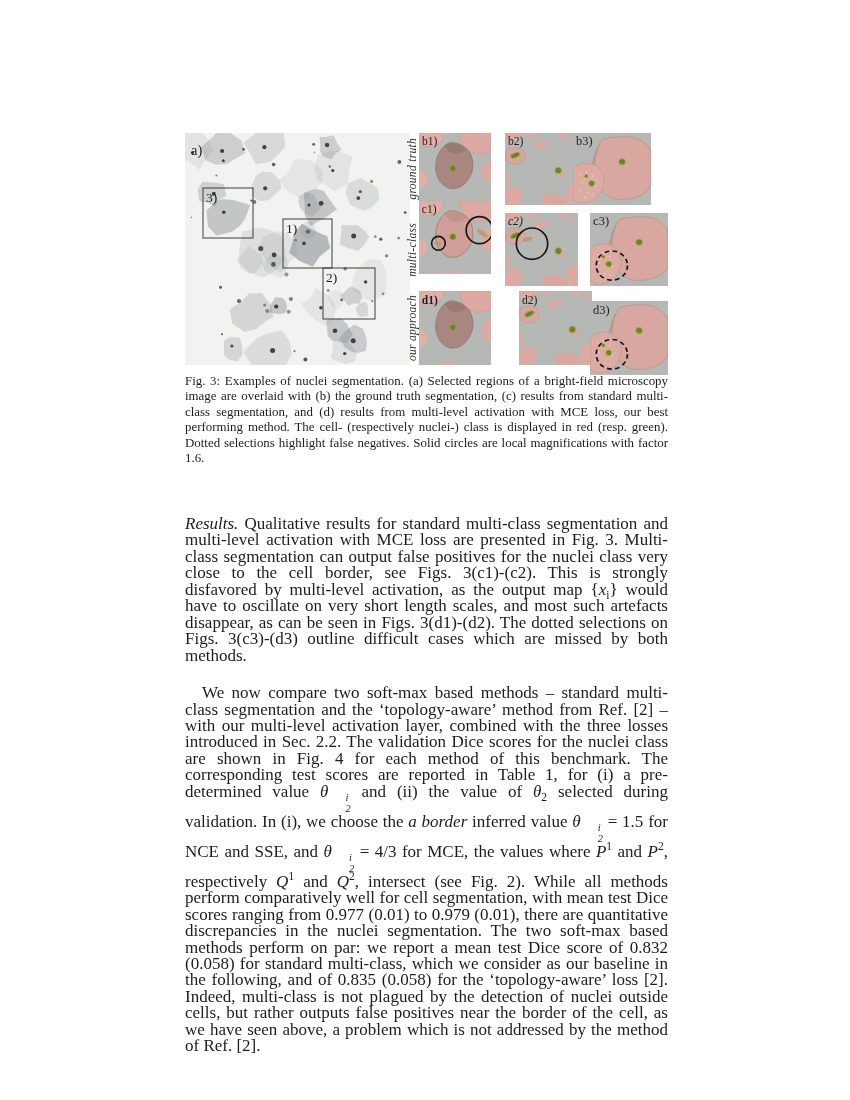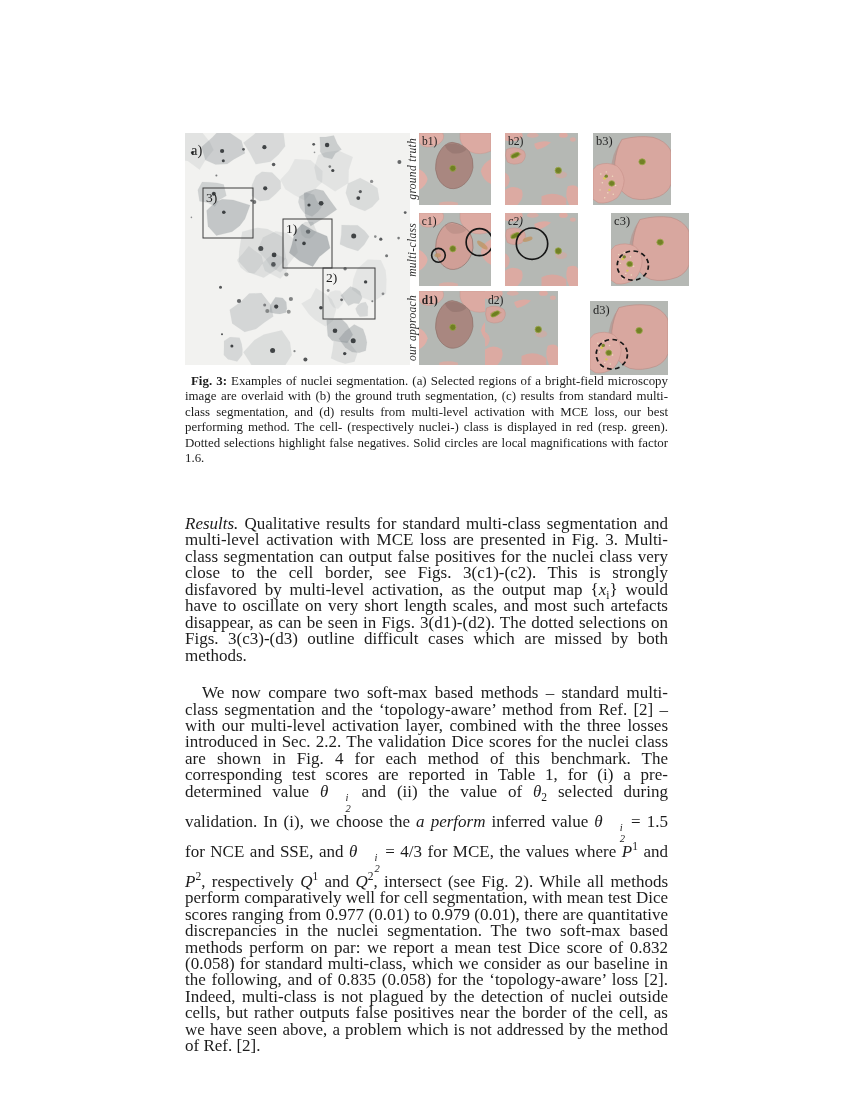--- a/index.html
+++ b/index.html
@@ -15,21 +15,21 @@
   .rowlabel{position:absolute;left:219px;width:15px;display:flex;align-items:center;justify-content:center;}
   .rowlabel span{
     writing-mode:vertical-rl;transform:rotate(180deg);
     font-style:italic;font-size:11.5px;letter-spacing:.3px;color:#2c2c2c;white-space:nowrap;
   }
   
   .caption{
     position:absolute;left:185px;top:374px;width:483px;
     font-size:12.9px;line-height:15.4px;text-align:justify;color:#1c1c1c;
   }
-  .caption .figlab{font-weight:bold;margin-left:6px;}
+  .caption .figlab{font-weight:normal;}
   .caption .figtitle{}
   
   .bodytext{
     position:absolute;left:185px;top:516px;width:483px;
     font-size:17px;line-height:16.45px;text-align:justify;color:#1c1c1c;
   }
   .bodytext p{margin:0;}
   .bodytext p.indent{margin-top:21px;text-indent:17px;}
   sup,sub{font-size:0.68em;line-height:0;}
   .ss{
@@ -176,21 +176,21 @@
           <ellipse cx="93" cy="9" rx="4" ry="3" fill="#dcaaa2" opacity="0.85"></ellipse>
           <path d="M0,55 Q8,60 6,68 Q4,75 0,75 Z" fill="#dcaaa2" opacity="0.9"></path>
           <ellipse cx="77" cy="58" rx="8" ry="5" fill="#d7a69e" opacity="0.6"></ellipse>
           <circle cx="73" cy="52" r="4.4" fill="#6d7f1f" stroke="#9aa848" stroke-width="1.1" opacity="0.95"></circle>
           <path d="M0,79 Q12,71 23,79 Q27,90 17,100 L0,100 Z" fill="#dcaaa2"></path>
           <path d="M50,88 Q63,81 78,87 L84,91 L84,100 L50,100 Z" fill="#d8a79f"></path>
           <path d="M86,74 Q97,70 100,76 L100,100 L88,100 Q81,87 86,74 Z" fill="#dcaaa2"></path>
           <text x="4" y="17" font-size="16" fill="#1f1f1f" font-family="Liberation Serif,serif">b2)</text>
         </svg>
       </div>
-      <div class="fig-panel" style="left: 408px; top: 0px;">
+      <div class="fig-panel" style="left: 388px; top: 0px;">
         <svg width="78" height="72" viewBox="0 0 100 100" preserveAspectRatio="none">
           <rect width="100" height="100" fill="#b5b8b4"></rect>
           <path d="M37,9 Q57,3 77,6 Q93,11 99,23 L100,27 L100,71 Q97,82 85,88 Q67,95 51,91 Q37,85 31,71 Q27,57 28,41 Q30,22 37,9 Z" fill="#d8a79f" stroke="#bd8d86" stroke-width="0.9"></path>
           <path d="M37,9 Q30,22 28,41 Q27,57 31,71 Q25,66 23,54 Q23,29 37,9 Z" fill="#b1807a" opacity="0.45"></path>
           <circle cx="63" cy="40" r="4.2" fill="#6d7f1f" stroke="#9aa848" stroke-width="1.1" opacity="0.95"></circle>
           <path d="M5,45 Q19,39 31,46 Q39,54 40,66 Q39,80 31,90 Q19,99 7,97 L0,92 L0,51 Z" fill="#dcaba3" stroke="#c79189" stroke-width="0.8"></path>
           <circle cx="10" cy="57" r="1" fill="#f2e7c6" opacity="0.8"></circle>
           <circle cx="17" cy="54" r="1" fill="#f2e7c6" opacity="0.8"></circle>
           <circle cx="25" cy="60" r="1" fill="#f2e7c6" opacity="0.8"></circle>
           <circle cx="12" cy="69" r="1" fill="#f2e7c6" opacity="0.8"></circle>
@@ -202,21 +202,21 @@
           <circle cx="15" cy="63" r="1.8" fill="#d8ca58"></circle>
           <circle cx="21" cy="79" r="1.5" fill="#d8ca58"></circle>
           <circle cx="17" cy="60" r="2.2" fill="#6d7f1f" opacity="0.9"></circle>
           <circle cx="24" cy="70" r="3.8" fill="#6d7f1f" stroke="#9aa848" stroke-width="1.1" opacity="0.95"></circle>
           <text x="4" y="17" font-size="16" fill="#1f1f1f" font-family="Liberation Serif,serif">b3)</text>
         </svg>
       </div>
       <div class="rowlabel" style="top: 80px; height: 73px;">
         <span>multi-class</span>
       </div>
-      <div class="fig-panel" style="left: 234px; top: 80px;">
+      <div class="fig-panel" style="left: 234px; top: 68px;">
         <svg width="72" height="73" viewBox="0 0 100 100" preserveAspectRatio="none">
           <rect width="100" height="100" fill="#b5b8b4"></rect>
           <path d="M0,0 L33,0 Q37,8 28,15 Q16,22 5,18 Q0,15 0,9 Z" fill="#e0afa7" stroke="#c89a92" stroke-width="0.7"></path>
           <path d="M57,0 L100,0 L100,25 Q85,32 71,26 Q59,19 57,8 Z" fill="#dcaaa2" stroke="#c89a92" stroke-width="0.7"></path>
           <path d="M100,36 Q88,42 86,53 Q88,65 100,71 Z" fill="#dcaaa2"></path>
           <path d="M0,50 Q10,55 12,64 Q10,74 0,79 Z" fill="#e0afa7"></path>
           <path d="M28,97 Q40,93 54,97 L54,100 L28,100 Z" fill="#dcaaa2" opacity="0.85"></path>
           <path d="M46,13 Q61,15 70,26 Q76,36 75,48 Q73,61 64,70 Q54,79 43,77 Q32,74 26,62 Q21,51 24,38 Q27,25 36,17 Q41,13 46,13 Z" fill="#d09f97" stroke="#8d6f68" stroke-width="0.9"></path>
           <path d="M36,17 Q52,11 66,23 Q59,30 46,28 Q38,24 36,17 Z" fill="#7c605a" opacity="0.18"></path>
           <circle cx="47" cy="49" r="4.3" fill="#6d7f1f" stroke="#9aa848" stroke-width="1.1" opacity="0.95"></circle>
@@ -242,21 +242,21 @@
           <ellipse cx="77" cy="58" rx="8" ry="5" fill="#d7a69e" opacity="0.6"></ellipse>
           <circle cx="73" cy="52" r="4.4" fill="#6d7f1f" stroke="#9aa848" stroke-width="1.1" opacity="0.95"></circle>
           <path d="M0,79 Q12,71 23,79 Q27,90 17,100 L0,100 Z" fill="#dcaaa2"></path>
           <path d="M50,88 Q63,81 78,87 L84,91 L84,100 L50,100 Z" fill="#d8a79f"></path>
           <path d="M86,74 Q97,70 100,76 L100,100 L88,100 Q81,87 86,74 Z" fill="#dcaaa2"></path>
           <ellipse cx="31" cy="36" rx="7" ry="3" transform="rotate(-18 31 36)" fill="#c0935f" opacity="0.75"></ellipse>
           <circle cx="37" cy="42" r="21.5" fill="none" stroke="#161616" stroke-width="2.3"></circle>
           <text x="4" y="17" font-size="16" fill="#1f1f1f" font-family="Liberation Serif,serif">c2)</text>
         </svg>
       </div>
-      <div class="fig-panel" style="left: 426px; top: 80px;">
+      <div class="fig-panel" style="left: 405px; top: 80px;">
         <svg width="78" height="73" viewBox="0 0 100 100" preserveAspectRatio="none">
           <rect width="100" height="100" fill="#b5b8b4"></rect>
           <path d="M37,9 Q57,3 77,6 Q93,11 99,23 L100,27 L100,71 Q97,82 85,88 Q67,95 51,91 Q37,85 31,71 Q27,57 28,41 Q30,22 37,9 Z" fill="#d8a79f" stroke="#bd8d86" stroke-width="0.9"></path>
           <path d="M37,9 Q30,22 28,41 Q27,57 31,71 Q25,66 23,54 Q23,29 37,9 Z" fill="#b1807a" opacity="0.45"></path>
           <circle cx="63" cy="40" r="4.2" fill="#6d7f1f" stroke="#9aa848" stroke-width="1.1" opacity="0.95"></circle>
           <path d="M5,45 Q19,39 31,46 Q39,54 40,66 Q39,80 31,90 Q19,99 7,97 L0,92 L0,51 Z" fill="#dcaba3" stroke="#c79189" stroke-width="0.8"></path>
           <circle cx="10" cy="57" r="1" fill="#f2e7c6" opacity="0.8"></circle>
           <circle cx="17" cy="54" r="1" fill="#f2e7c6" opacity="0.8"></circle>
           <circle cx="25" cy="60" r="1" fill="#f2e7c6" opacity="0.8"></circle>
           <circle cx="12" cy="69" r="1" fill="#f2e7c6" opacity="0.8"></circle>
@@ -283,21 +283,21 @@
           <path d="M57,0 L100,0 L100,25 Q85,32 71,26 Q59,19 57,8 Z" fill="#dcaaa2" stroke="#c89a92" stroke-width="0.7"></path>
           <path d="M100,36 Q88,42 86,53 Q88,65 100,71 Z" fill="#dcaaa2"></path>
           <path d="M0,50 Q10,55 12,64 Q10,74 0,79 Z" fill="#e0afa7"></path>
           <path d="M28,97 Q40,93 54,97 L54,100 L28,100 Z" fill="#dcaaa2" opacity="0.85"></path>
           <path d="M46,13 Q61,15 70,26 Q76,36 75,48 Q73,61 64,70 Q54,79 43,77 Q32,74 26,62 Q21,51 24,38 Q27,25 36,17 Q41,13 46,13 Z" fill="#a98780" stroke="#8d6f68" stroke-width="0.9"></path>
           <path d="M36,17 Q52,11 66,23 Q59,30 46,28 Q38,24 36,17 Z" fill="#7c605a" opacity="0.32"></path>
           <circle cx="47" cy="49" r="4.3" fill="#6d7f1f" stroke="#9aa848" stroke-width="1.1" opacity="0.95"></circle>
           <text x="4" y="17" font-size="16" fill="#1f1f1f" font-family="Liberation Serif,serif">d1)</text>
         </svg>
       </div>
-      <div class="fig-panel" style="left: 300px; top: 158px;">
+      <div class="fig-panel" style="left: 334px; top: 158px;">
         <svg width="73" height="74" viewBox="0 0 100 100" preserveAspectRatio="none">
           <rect width="100" height="100" fill="#b5b8b4"></rect>
           <path d="M0,0 L23,0 Q27,5 19,10 Q8,13 0,10 Z" fill="#dcaaa2"></path>
           <ellipse cx="38" cy="3" rx="8" ry="3.5" fill="#dcaaa2" opacity="0.8"></ellipse>
           <path d="M2,23 Q14,17 26,25 Q31,33 23,41 Q11,46 3,40 Q-1,31 2,23 Z" fill="#d7a69e" stroke="#c3928a" stroke-width="0.7"></path>
           <path d="M7,30 Q15,24 23,29 Q16,35 9,35 Z" fill="#b78a60" opacity="0.6"></path>
           <ellipse cx="14" cy="31" rx="6.5" ry="3" transform="rotate(-26 14 31)" fill="#6d7f1f" stroke="#9aa848" stroke-width="1"></ellipse>
           <path d="M40,15 Q51,9 63,13 Q55,21 44,23 Q40,19 40,15 Z" fill="#dcaaa2"></path>
           <ellipse cx="80" cy="3" rx="6" ry="3.5" fill="#dcaaa2"></ellipse>
           <ellipse cx="93" cy="9" rx="4" ry="3" fill="#dcaaa2" opacity="0.85"></ellipse>
@@ -338,21 +338,21 @@
 
   <div class="caption">
     <span class="figlab">Fig. 3: </span><span class="figtitle">Examples of nuclei segmentation. </span><span>(a) Selected regions of a bright-field microscopy image are overlaid with (b) the ground truth segmentation, (c) results from standard multi-class segmentation, and (d) results from multi-level activation with MCE loss, our best performing method. The cell- (respectively nuclei-) class is displayed in red (resp. green). Dotted selections highlight false negatives. Solid circles are local magnifications with factor 1.6.</span>
   </div>
 
   <div class="bodytext">
     <p><i>Results.</i> Qualitative results for standard multi-class segmentation and multi-level activation with MCE loss are presented in Fig. 3. Multi-class segmentation can output false positives for the nuclei class very close to the cell border, see Figs. 3(c1)-(c2). This is strongly disfavored by multi-level activation, as the output map {<i>x</i><sub>i</sub>} would have to oscillate on very short length scales, and most such artefacts disappear, as can be seen in Figs. 3(d1)-(d2). The dotted selections on Figs. 3(c3)-(d3) outline difficult cases which are missed by both methods.</p>
     <p class="indent">We now compare two soft-max based methods – standard multi-class segmentation and the ‘topology-aware’ method from Ref. [2] – with our multi-level activation layer, combined with the three losses introduced in Sec. 2.2. The validation Dice scores for the nuclei class are shown in Fig. 4 for each method of this benchmark. The corresponding test scores are reported in Table 1, for (i) a pre-determined value <i>θ</i><span class="ss">
           <span>i</span>
           <span>2</span>
-        </span> and (ii) the value of <i>θ</i><sub>2</sub> selected during validation. In (i), we choose the <i>a perform</i> inferred value <i>θ</i><span class="ss">
+        </span> and (ii) the value of <i>θ</i><sub>2</sub> selected during validation. In (i), we choose the <i>a border</i> inferred value <i>θ</i><span class="ss">
           <span>i</span>
           <span>2</span>
         </span> = 1.5 for NCE and SSE, and <i>θ</i><span class="ss">
           <span>i</span>
           <span>2</span>
         </span> = 4/3 for MCE, the values where <i>P</i><sup>1</sup> and <i>P</i><sup>2</sup>, respectively <i>Q</i><sup>1</sup> and <i>Q</i><sup>2</sup>, intersect (see Fig. 2). While all methods perform comparatively well for cell segmentation, with mean test Dice scores ranging from 0.977 (0.01) to 0.979 (0.01), there are quantitative discrepancies in the nuclei segmentation. The two soft-max based methods perform on par: we report a mean test Dice score of 0.832 (0.058) for standard multi-class, which we consider as our baseline in the following, and of 0.835 (0.058) for the ‘topology-aware’ loss [2]. Indeed, multi-class is not plagued by the detection of nuclei outside cells, but rather outputs false positives near the border of the cell, as we have seen above, a problem which is not addressed by the method of Ref. [2].</p>
   </div>
 
 </div>
 

